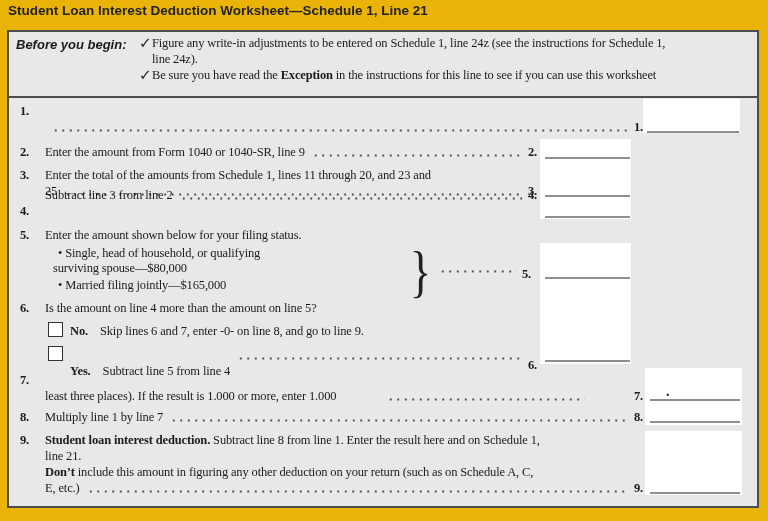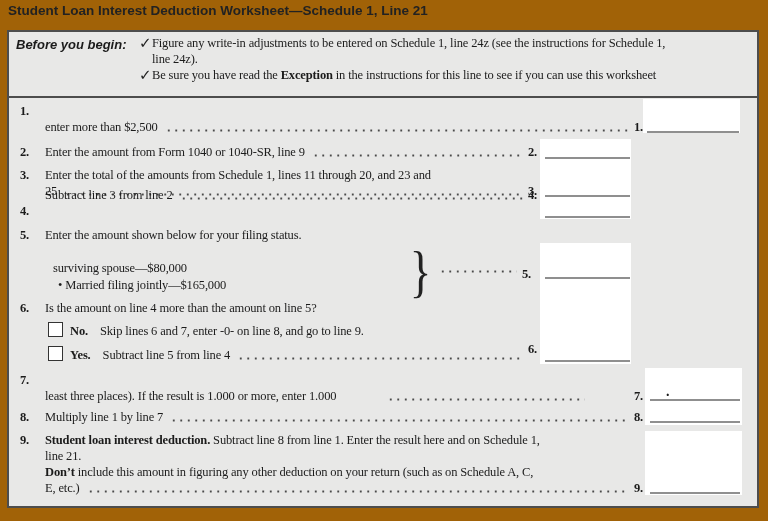--- a/index.html
+++ b/index.html
@@ -1,17 +1,17 @@
 <!DOCTYPE html>
 <html><head>
 <meta charset="utf-8">
 <style>
   html,body{margin:0;padding:0;background:#fff;}
   .page{
-    position:relative; width:768px; height:521px; background:#a16207;
+    position:relative; width:768px; height:521px; background:#eab308;
     font-family:"Liberation Serif", serif; font-size:12.5px; color:#1b1b1b;
     letter-spacing:-0.15px; overflow:hidden;
   }
   .title{
     position:absolute; left:8px; top:3px;
     font-family:"Liberation Sans", sans-serif; font-weight:bold; font-size:13.5px;
     color:#222; letter-spacing:0;
   }
   .ws-box{
     position:absolute; left:7px; top:30px; width:752px; height:478px;
@@ -26,21 +26,21 @@
   }
   .check{position:absolute; font-family:"DejaVu Sans", sans-serif; font-size:15px; color:#222;}
   .num{position:absolute; font-weight:bold; width:24px;}
   .row{position:absolute; display:flex; align-items:baseline; white-space:nowrap;}
   .leader{
     flex:1 1 auto; align-self:stretch; margin:0 5px 0 7px; min-width:10px; height:14px;
     background-image:radial-gradient(circle, #4a4a4a 1px, rgba(0,0,0,0) 1.2px);
     background-size:7.5px 3px; background-repeat:repeat-x; background-position:left bottom 2px;
   }
   .lbl{font-weight:bold;}
-  b{font-weight:bold;}
+  b{font-weight:bold;margin-top:16px;}
   .fill{position:absolute; background:#ffffff;}
   .uline{position:absolute; height:0; border-bottom:2px solid #8f8f8f;}
   .cb{position:absolute; width:13px; height:13px; background:#fff; border:1.5px solid #333;}
   .brace{
     position:absolute; font-size:56px; line-height:52px; font-weight:400;
     transform:scaleX(0.8); transform-origin:center; color:#222;
   }
   .dots5{
     position:absolute;
     background-image:radial-gradient(circle, #4a4a4a 1px, rgba(0,0,0,0) 1.2px);
@@ -80,21 +80,20 @@
     <div class="uline" style="left:536px; top:163px; width:85px;"></div>
     <div class="uline" style="left:536px; top:184px; width:85px;"></div>
     <div class="uline" style="left:536px; top:245px; width:85px;"></div>
     <div class="uline" style="left:536px; top:328px; width:85px;"></div>
     <div class="uline" style="left:641px; top:367px; width:90px;"></div>
     <div class="uline" style="left:641px; top:389px; width:90px;"></div>
     <div class="uline" style="left:641px; top:460px; width:90px;"></div>
 
     <div class="num" style="left:11px; top:72px;">1.</div>
     <div class="row" style="left:36px; top:88px; width:598px;">
-      <span>enter more than $2,500</span>
       <span class="leader"></span>
       <span class="lbl">1.</span>
     </div>
 
     <div class="num" style="left:11px; top:113px;">2.</div>
     <div class="row" style="left:36px; top:113px; width:492px;">
       <span>Enter the amount from Form 1040 or 1040-SR, line 9</span>
       <span class="leader"></span>
       <span class="lbl">2.</span>
     </div>
@@ -109,20 +108,21 @@
 
     <div class="num" style="left:11px; top:172px;">4.</div>
     <div class="row" style="left:36px; top:156px; width:492px;">
       <span>Subtract line 3 from line 2</span>
       <span class="leader"></span>
       <span class="lbl">4.</span>
     </div>
 
     <div class="num" style="left:11px; top:196px;">5.</div>
     <div class="abs" style="left:36px; top:196px;">Enter the amount shown below for your filing status.</div>
+    <div class="abs" style="left:49px; top:214px;">• Single, head of household, or qualifying</div>
     <div class="abs" style="left:44px; top:229px;">surviving spouse—$80,000</div>
     <div class="abs" style="left:49px; top:246px;">• Married filing jointly—$165,000</div>
     <div class="brace" style="left:398px; top:214px;">}</div>
     <div class="dots5" style="left:430px; top:237px; width:78px;"></div>
     <div class="abs lbl" style="left:513px; top:235px;">5.</div>
 
     <div class="num" style="left:11px; top:269px;">6.</div>
     <div class="abs" style="left:36px; top:269px;">Is the amount on line 4 more than the amount on line 5?</div>
 
     <div class="cb" style="left:39px; top:290px;"></div>

